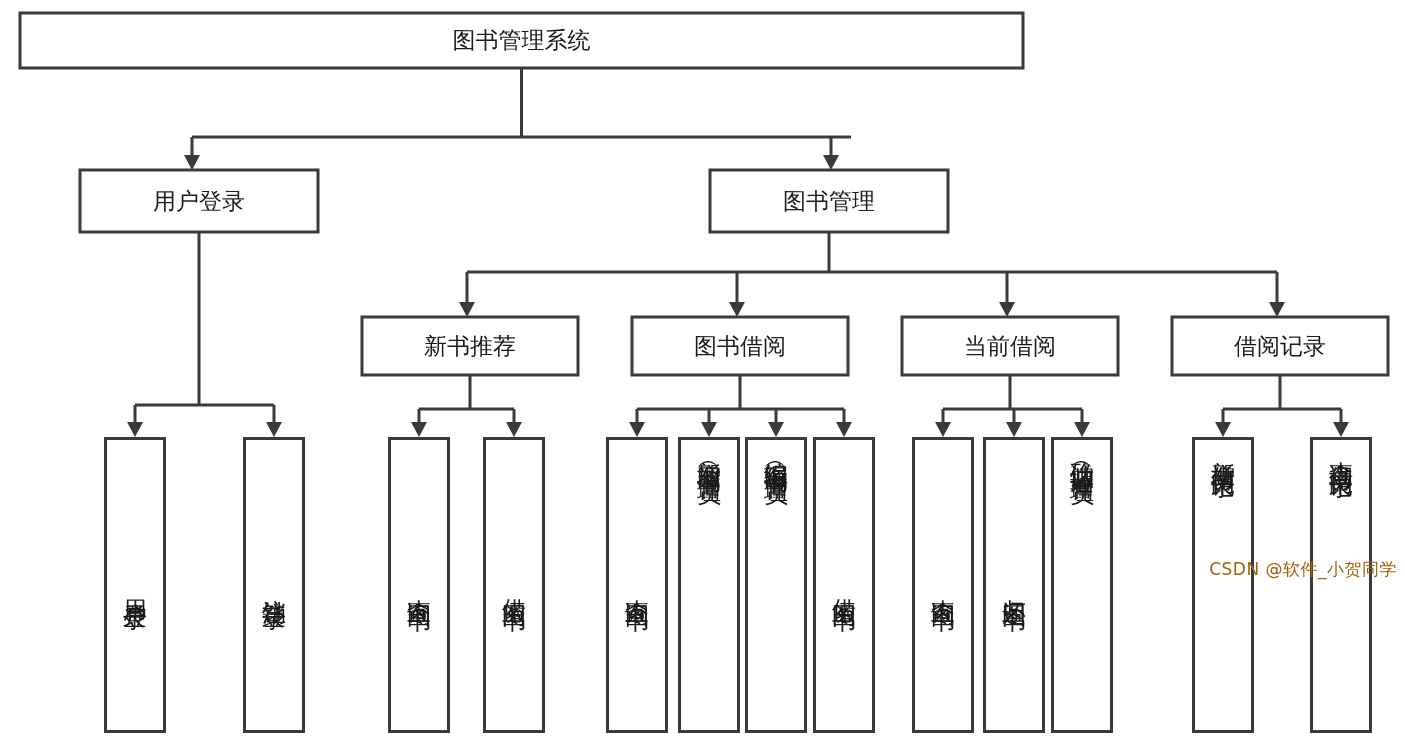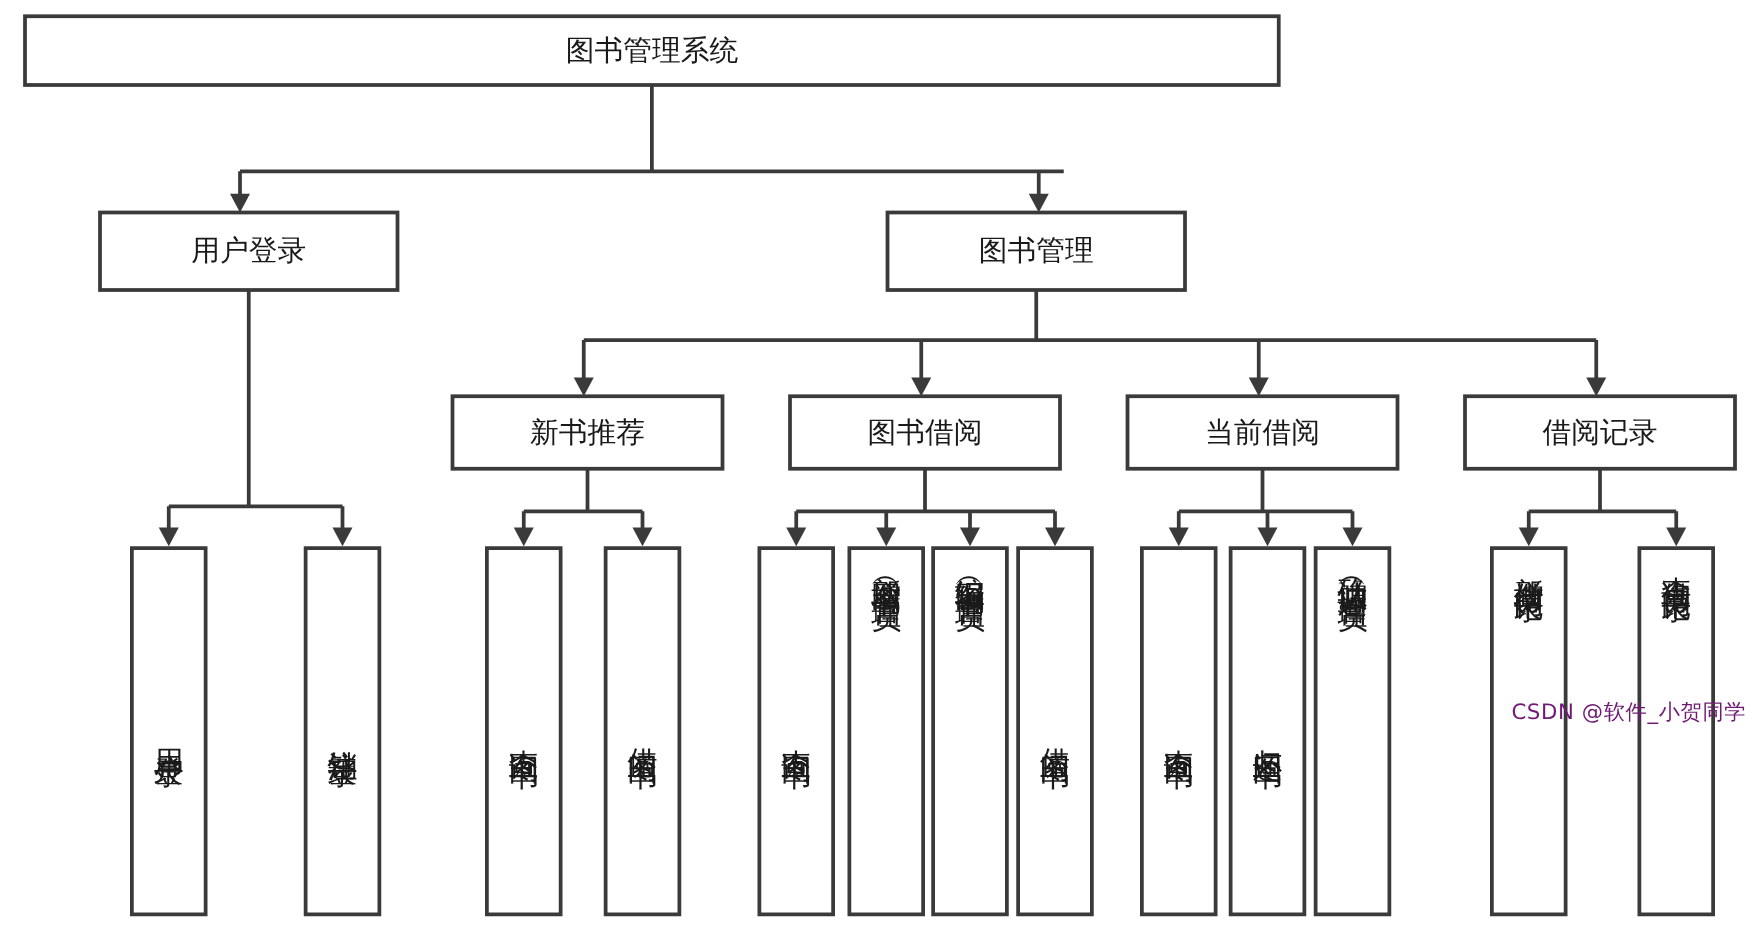--- a/index.html
+++ b/index.html
@@ -72,21 +72,21 @@
     color: #1a1a1a;
     white-space: nowrap;
     padding-top: 2px;
   }
   #watermark {
     position: absolute;
     right: 8px;
     bottom: 4px;
     font-family: "DejaVu Sans", "Liberation Sans", sans-serif;
     font-size: 17px;
-    color: #701a75;
+    color: #a16207;
     letter-spacing: 0.5px;
     white-space: nowrap;
     pointer-events: none;
   }
 </style>
 </head>
 <body>
 
 <div id="diagram-root">
 

